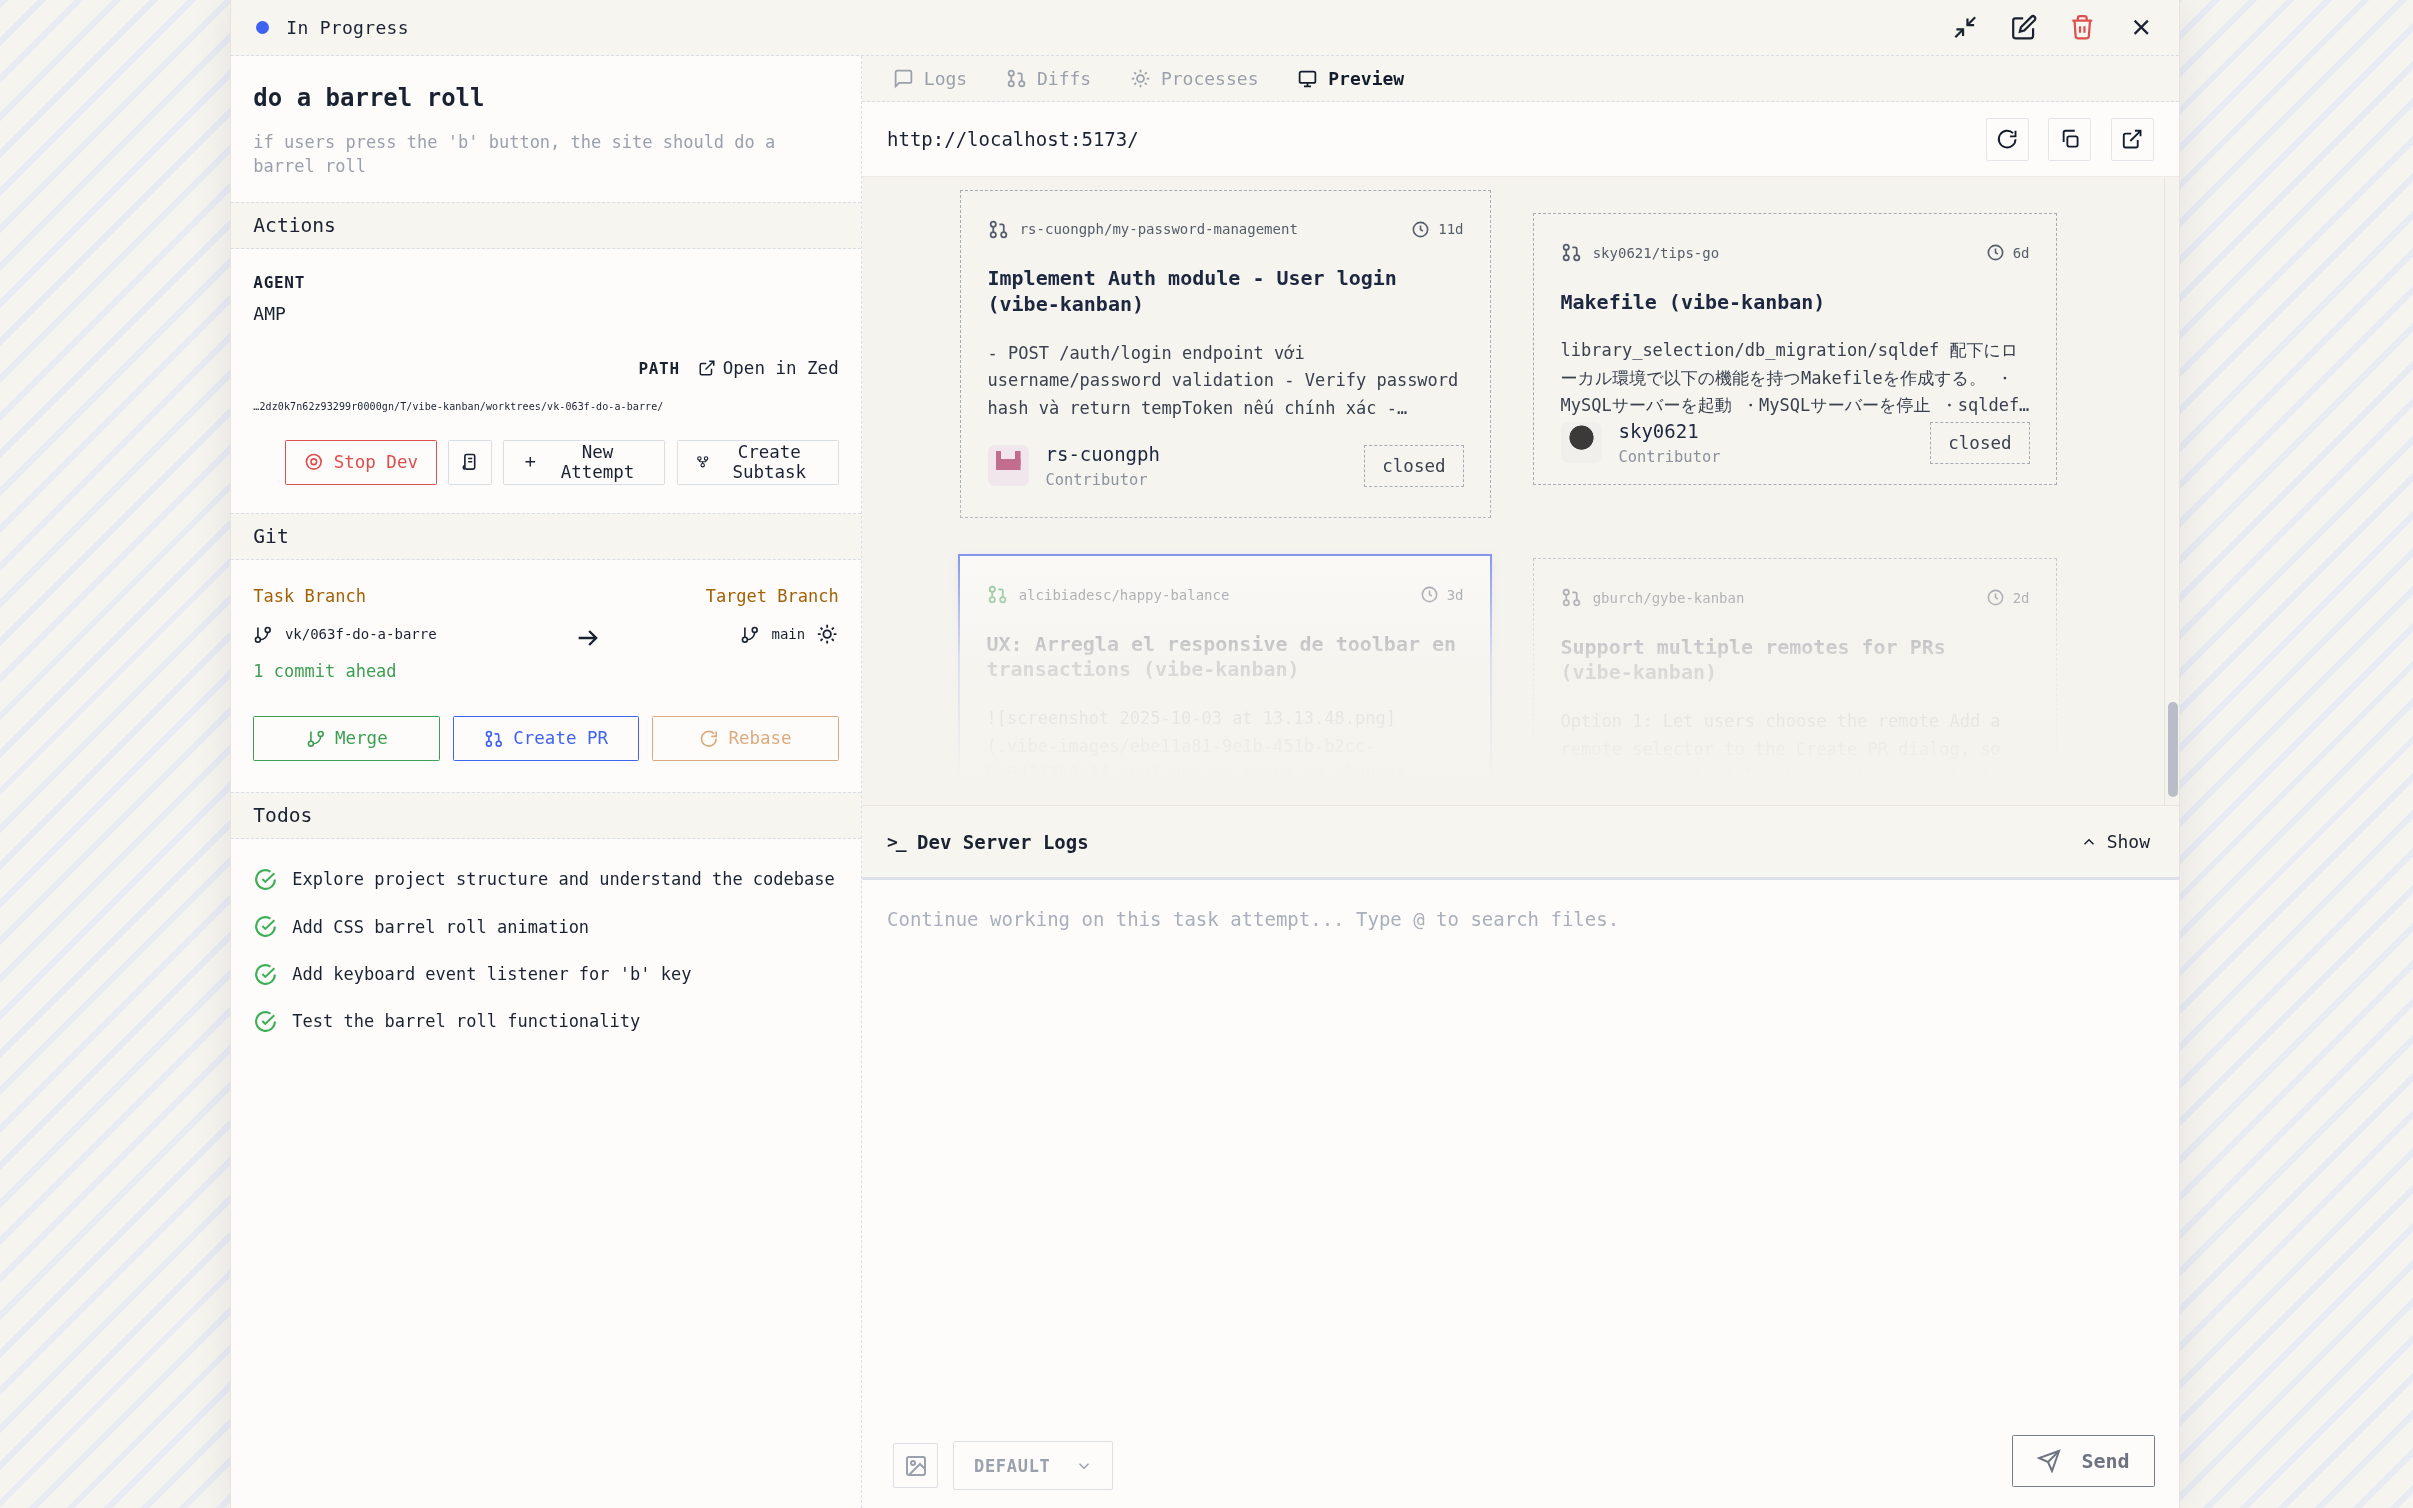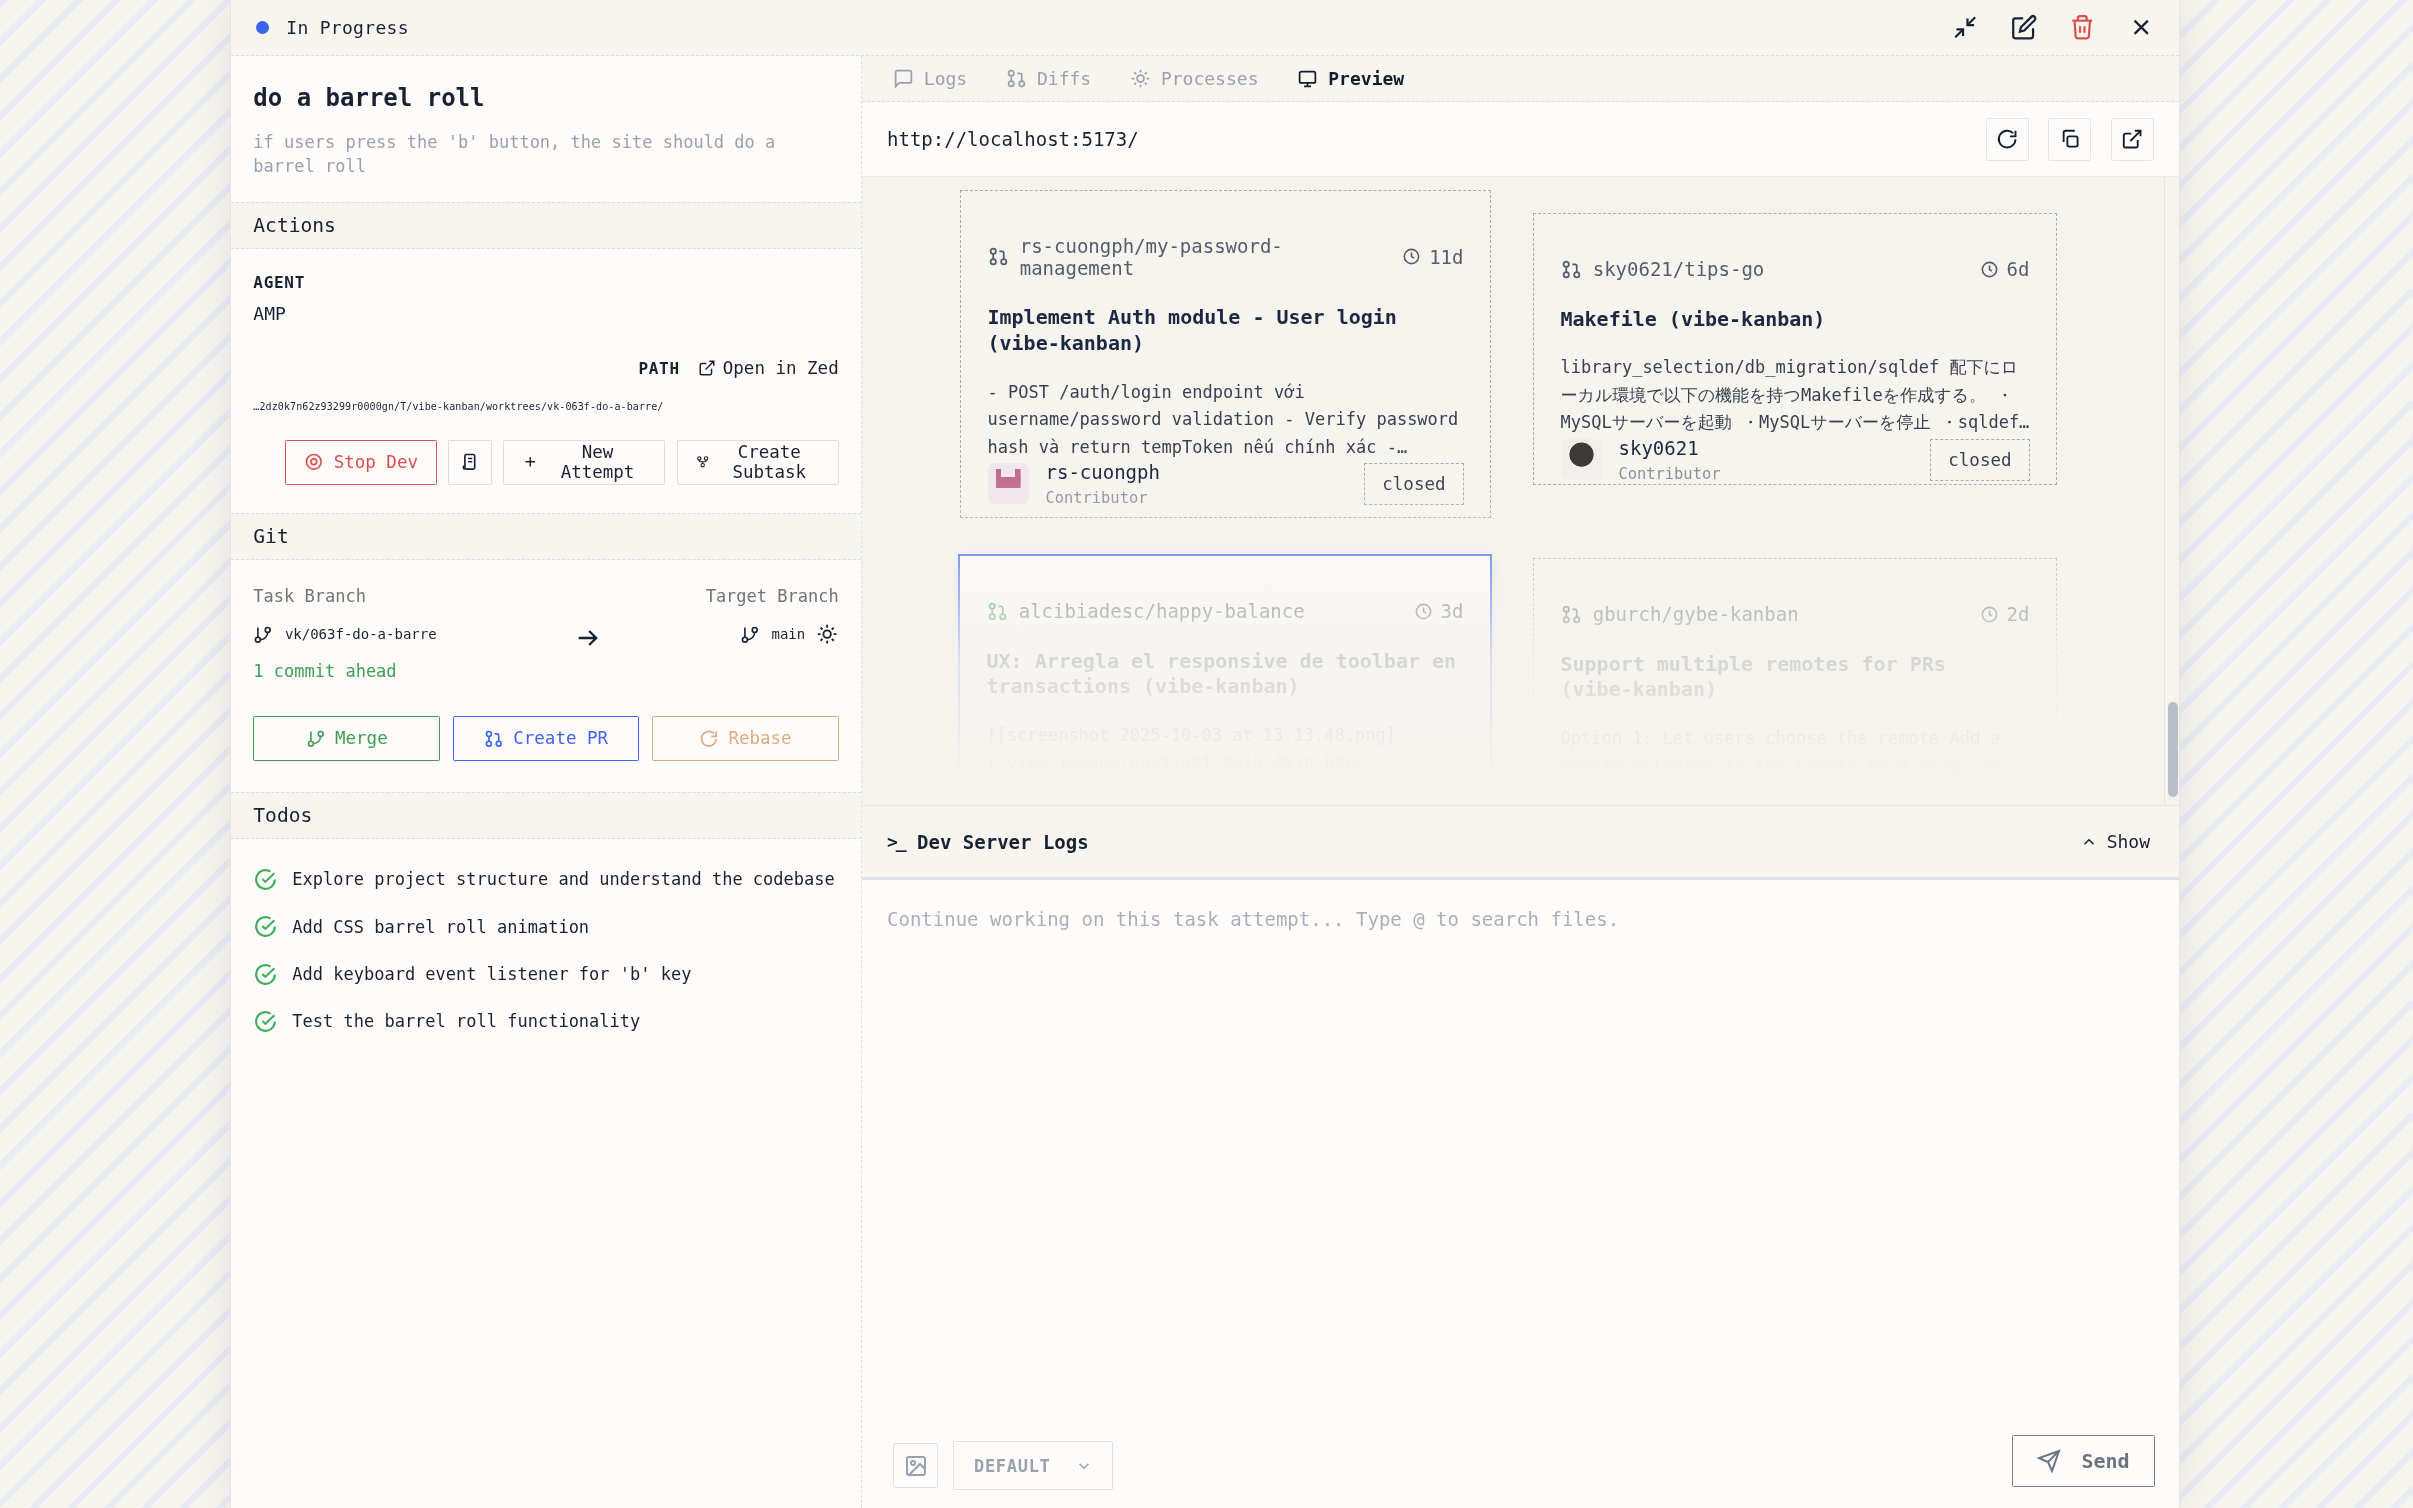--- a/index.html
+++ b/index.html
@@ -53,21 +53,21 @@
     font-size:17.5px; font-family:inherit; color:#1a2232; cursor:pointer; padding:0 18px;
   }
   .btn svg { width:19.6px; height:19.6px; }
   .btn-stop { color:#dd4f4f; border-color:#dd4f4f; }
   .btn-icononly { padding:0 11.2px; }
   .btn-grow { flex:1; }
   .btn-merge { color:#3e9e54; border-color:#3e9e54; }
   .btn-createpr { color:#3e63f0; border-color:#3e63f0; }
   .btn-rebase { color:#dcaa7d; border-color:#dcaa7d; }
   .git-content { padding:26.5px 22.3px 31px; }
-  .branch-labels { display:flex; justify-content:space-between; font-size:17px; color:#737373; }
+  .branch-labels { display:flex; justify-content:space-between; font-size:17px; color:#a16207; }
   .branch-row { display:flex; align-items:center; margin-top:17px; }
   .branch { display:flex; align-items:center; gap:12px; font-size:14px; }
   .branch svg { width:19.6px; height:19.6px; }
   .branch-arrow { margin:0 auto; width:28px; height:21px; color:#1a2232; }
   .branch-right { display:flex; align-items:center; gap:11.2px; }
   .gear-sm { width:22.3px; height:22.3px; cursor:pointer; }
   .ahead { margin-top:15.4px; font-size:17px; color:#3e9e54; }
   .git-btns { display:flex; gap:12.6px; margin-top:35px; }
   .todos-content { padding:28px 22.3px; }
   .todo-item { display:flex; align-items:center; gap:14px; margin-bottom:22.3px; font-size:17px; }
@@ -92,21 +92,21 @@
   }
   .sq-btn svg { width:22.3px; height:22.3px; }
 
   
   .preview-area { position:relative; flex:1; background:#f5f3ee; overflow:hidden; }
   .card {
     position:absolute; background:#f6f4ef; border:1.4px dashed #a6acb6; padding:28px 26.5px;
     display:flex; flex-direction:column;
   }
   .card.selected { background:#fdfdfb; border:2.1px solid #3e63f0; box-shadow:0 2.8px 9.8px rgba(40,60,150,.10); }
-  .card-top { display:flex; align-items:center; gap:11.2px; color:#555d6b; font-size:19px;margin-top:16px; }
+  .card-top { display:flex; align-items:center; gap:11.2px; color:#555d6b; font-size:14px; }
   .card-top svg { width:21px; height:21px; flex:0 0 21px; }
   .pr-ic-green { color:#3e9e54; }
   .card-age { margin-left:auto; display:flex; align-items:center; gap:7px; }
   .card-age svg { width:19px; height:19px; }
   .card-title { font-size:20px; font-weight:700; color:#1d2740; line-height:1.28; margin-top:26.5px; }
   .card-body { font-size:17px; color:#39414f; line-height:1.62; margin-top:22.3px; }
   .card-footer { margin-top:auto; display:flex; align-items:center; gap:17px; }
   .avatar { width:41px; height:41px; border-radius:7px; flex:0 0 41px; }
   .av-1 { background:#f0e6ec; background-image:linear-gradient(180deg,rgba(0,0,0,0) 30%,#c26d8e 30% 72%,rgba(0,0,0,0) 72%),linear-gradient(90deg,#c26d8e 0 22%,rgba(0,0,0,0) 22% 78%,#c26d8e 78%); background-size:60% 60%,60% 34%; background-position:center 40%,center 22%; background-repeat:no-repeat; }
   .av-2 { background:radial-gradient(circle at 50% 38%,#3c3a38 0 36%,#f0efec 38%); }

